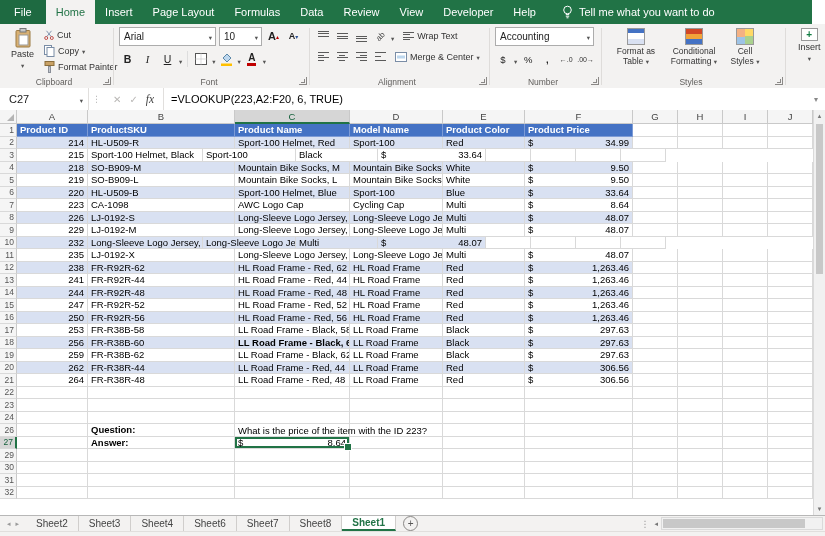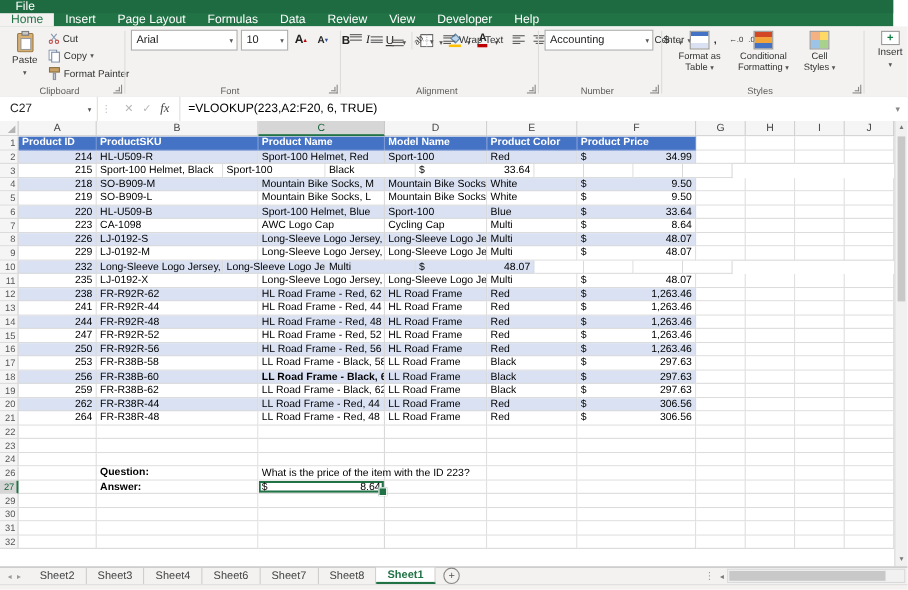--- a/index.html
+++ b/index.html
@@ -1,40 +1,40 @@
 <!DOCTYPE html>
 <html><head>
 <meta charset="utf-8">
 <style>
   html,body{margin:0;padding:0;}
   body{width:825px;height:536px;position:relative;overflow:hidden;background:#fff;
        font-family:"Liberation Sans","DejaVu Sans",sans-serif;}
 
   
-  .tabbar{position:absolute;top:0;left:0;right:13px;height:24px;background:#217346;display:flex;align-items:stretch;flex-direction:column;}
+  .tabbar{position:absolute;top:0;left:0;right:13px;height:24px;background:#217346;display:flex;align-items:stretch;}
   .file-tab{color:#fff;font-size:11px;padding:0 14px;display:flex;align-items:center;background:#1E6A41;}
   .rtab{color:#fff;font-size:11px;padding:0 10px;display:flex;align-items:center;white-space:nowrap;}
   .rtab.active{background:#F3F2F1;color:#217346;}
   .tellme{display:flex;align-items:center;gap:6px;color:#fff;font-size:11px;margin-left:16px;white-space:nowrap;}
 
   
   .ribbon{position:absolute;top:24px;left:0;right:0;height:64px;background:#F3F2F1;border-bottom:1px solid #D4D2D0;display:flex;overflow:hidden;}
   .rgroup{position:relative;flex:none;display:flex;align-items:flex-start;padding:3px 5px 13px 5px;}
   .rgroup::after{content:"";position:absolute;right:0;top:4px;bottom:3px;width:1px;background:#DEDCDA;}
   .grp-label{position:absolute;left:0;right:6px;bottom:1px;text-align:center;font-size:8.5px;color:#605E5C;white-space:nowrap;}
   .dlg{position:absolute;right:3px;bottom:3px;width:7px;height:7px;border-right:1px solid #8A8886;border-bottom:1px solid #8A8886;}
   .dlg::before{content:"";position:absolute;right:1px;bottom:1px;width:3px;height:3px;border-right:1px solid #8A8886;border-bottom:1px solid #8A8886;}
 
   .bigbtn{display:flex;flex-direction:column;align-items:center;font-size:9px;color:#333;padding:1px 6px;gap:1px;white-space:nowrap;}
   .minicol{display:flex;flex-direction:column;justify-content:flex-start;gap:1px;margin-left:2px;}
   .minibtn{display:flex;align-items:center;gap:3px;font-size:9px;color:#333;height:15px;padding:0 2px;white-space:nowrap;}
   .v::before{content:"▾";font-size:6.5px;color:#555;line-height:1;}
   .iconbtn{min-width:16px;height:15px;display:flex;align-items:center;justify-content:center;}
 
-  .fg{display:flex;flex-direction:row;gap:4px;}
+  .fg{display:flex;flex-direction:column;gap:4px;}
   .fg-row{display:flex;align-items:center;gap:3px;}
   .combo{height:17px;background:#fff;border:1px solid #ACACAC;display:flex;align-items:center;justify-content:space-between;font-size:10px;padding:0 3px 0 4px;color:#222;gap:4px;white-space:nowrap;}
   .tbtn{min-width:13px;height:16px;display:flex;align-items:center;justify-content:center;font-size:10.5px;color:#222;padding:0 2px;}
   .tbtn.b{font-weight:bold;}
   .tbtn.i{font-style:italic;font-family:"Liberation Serif",serif;}
   .tbtn.u{text-decoration:underline;}
   .grow-font::after{content:"▴";font-size:6px;vertical-align:super;color:#C00000;}
   .shrink-font::after{content:"▾";font-size:6px;vertical-align:super;color:#2F5496;}
   .fontA{font-size:11px;font-weight:bold;color:#222;line-height:1;}
   .fc-icon{font-size:10px;font-weight:bold;color:#222;line-height:1;border-bottom:3px solid #C00000;padding:0 1px;}

